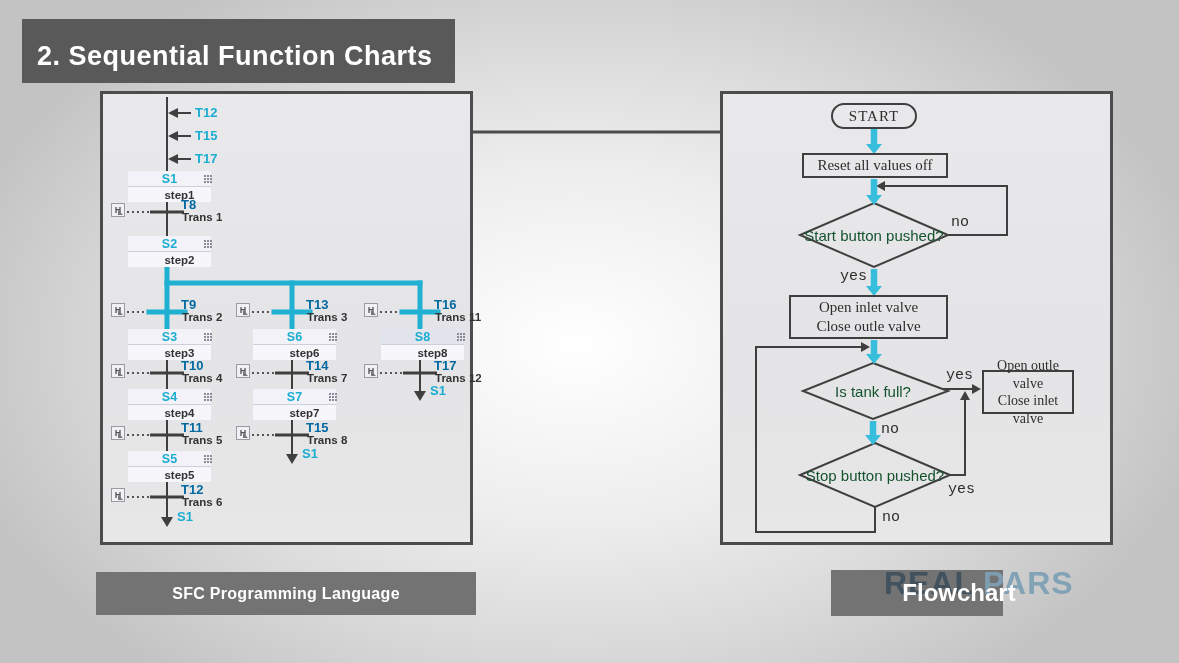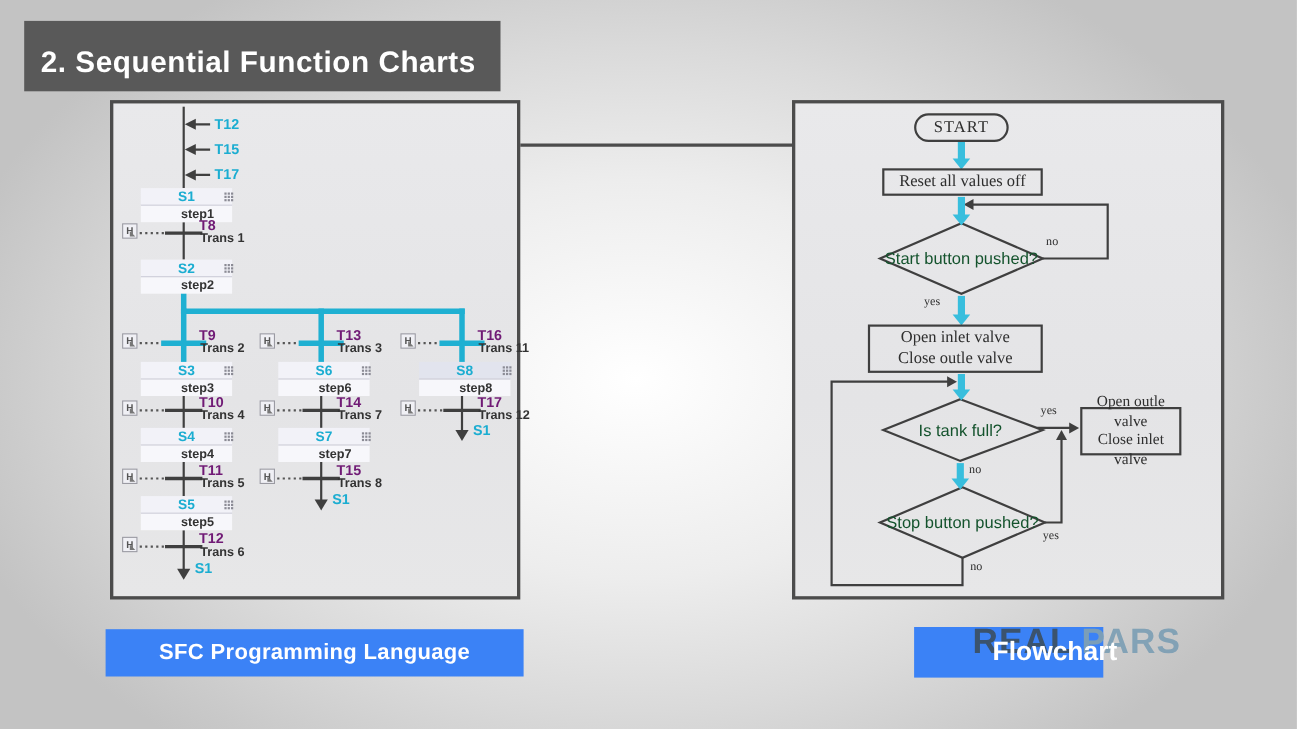--- a/index.html
+++ b/index.html
@@ -18,21 +18,21 @@
   
   .panel{
     border:3px solid #4c4c4c;
     background:linear-gradient(180deg,#e9e9eb 0%,#e4e4e6 60%,#e7e7e8 100%);
     z-index:1;
   }
   .panel-sfc{left:100px;top:91px;width:367px;height:448px;}
   .panel-flow{left:720px;top:91px;width:387px;height:448px;}
   
   .caption{
-    background:#3b82f6;color:#fff;font-weight:800;font-size:20px;
+    background:#737373;color:#fff;font-weight:800;font-size:16px;
     display:flex;align-items:center;justify-content:center;z-index:20;
     letter-spacing:.3px;
   }
   .caption-sfc{left:96px;top:572px;width:380px;height:43px;}
   .caption-flow{left:831px;top:570px;width:172px;height:46px;}
   
   .logo{left:884px;top:565px;z-index:25;font-weight:800;font-size:32px;
     letter-spacing:1px;white-space:nowrap;pointer-events:none;}
   .logo .p1{color:#3b4d5b;opacity:.88;}
   .logo .p2{color:#7fa0b5;opacity:.95;margin-left:8px;}
@@ -52,33 +52,33 @@
   .grid-icon{position:absolute;right:5px;top:4px;width:2px;height:2px;background:#8b8b95;
     box-shadow:3px 0 #8b8b95,6px 0 #8b8b95,0 3px #8b8b95,3px 3px #8b8b95,6px 3px #8b8b95,
                0 6px #8b8b95,3px 6px #8b8b95,6px 6px #8b8b95;}
   
   .trans{width:145px;height:30px;z-index:6;}
   .trans-icon{position:absolute;left:0;top:6px;width:14px;height:14px;border:1px solid #9a9aa2;
     background:#f0f0f5;box-sizing:border-box;color:#555;font:bold 9px/12px "Liberation Sans",sans-serif;
     text-align:center;}
   .trans-icon::after{content:"";position:absolute;right:1px;bottom:1px;border-left:5px solid #777;
     border-top:5px solid transparent;}
-  .t-id{position:absolute;left:70px;top:0;font-size:13px;font-weight:800;color:#701a75;}
+  .t-id{position:absolute;left:70px;top:0;font-size:13px;font-weight:800;color:#0369a1;}
   .t-name{position:absolute;left:71px;top:14px;font-size:11.5px;font-weight:700;color:#333;}
   
   .cy-label{font-size:13px;font-weight:800;color:#1badd1;z-index:6;}
   
   .flow-node{border:2px solid #3f3f3f;color:#2e2e2e;z-index:6;
     font-family:"Liberation Serif",serif;font-size:15px;
     display:flex;align-items:center;justify-content:center;text-align:center;
     box-sizing:border-box;line-height:1.25;background:transparent;}
   .pill{border-radius:13px;letter-spacing:1px;}
   .d-label{z-index:6;font-family:Liberation Sans, sans-serif;font-size:15px;color:#14532d;
     display:flex;align-items:center;justify-content:center;text-align:left;}
-  .edge-label{z-index:6;font-family:Liberation Serif, serif;font-size:11px;color:#2e2e2e;}
+  .edge-label{z-index:6;font-family:Liberation Mono, monospace;font-size:15px;color:#2e2e2e;}
 </style>
 </head>
 <body>
 
 <div class="abs title-banner">2. Sequential Function Charts</div>
 
 <div class="abs panel panel-sfc"></div>
 <div class="abs panel panel-flow"></div>
 
 <svg class="abs wires" width="1179" height="663" viewBox="0 0 1179 663">

